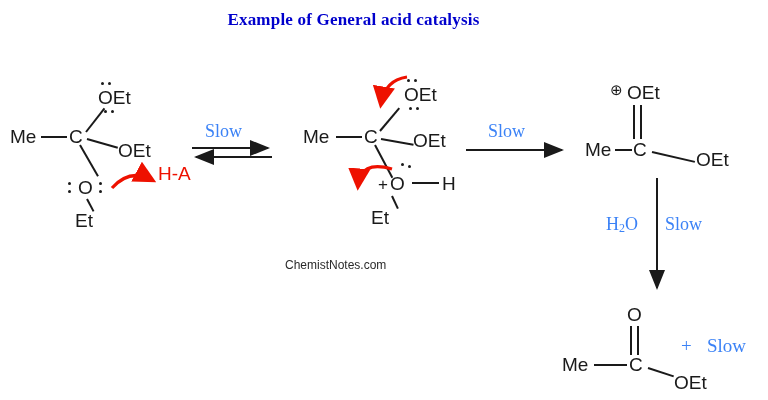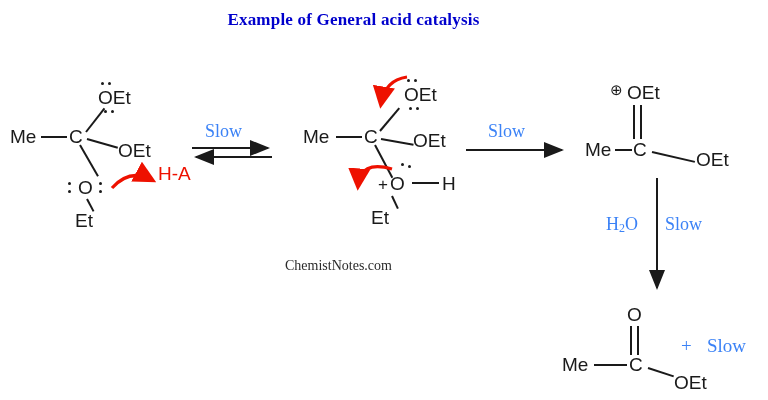--- a/index.html
+++ b/index.html
@@ -40,22 +40,22 @@
 
   .reaglabel {
     font-family: "Liberation Serif", serif;
     font-size: 18px;
     color: #3b82f6;
     white-space: nowrap;
     line-height: 1;
   }
 
   .watermark {
-    font-family: Liberation Serif, serif;
-    font-size: 14px;
+    font-family: Liberation Sans, sans-serif;
+    font-size: 12px;
     color: #2a2a2a;
     white-space: nowrap;
   }
 
   .bond {
     background: #1a1a1a;
     transform-origin: 0 50%;
     height: 2px;
   }
 

